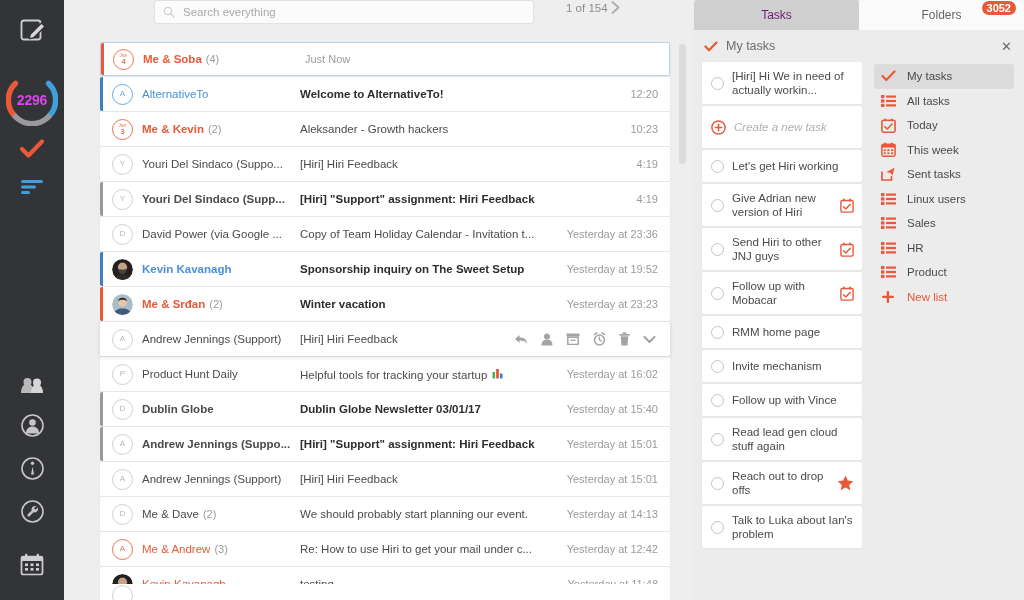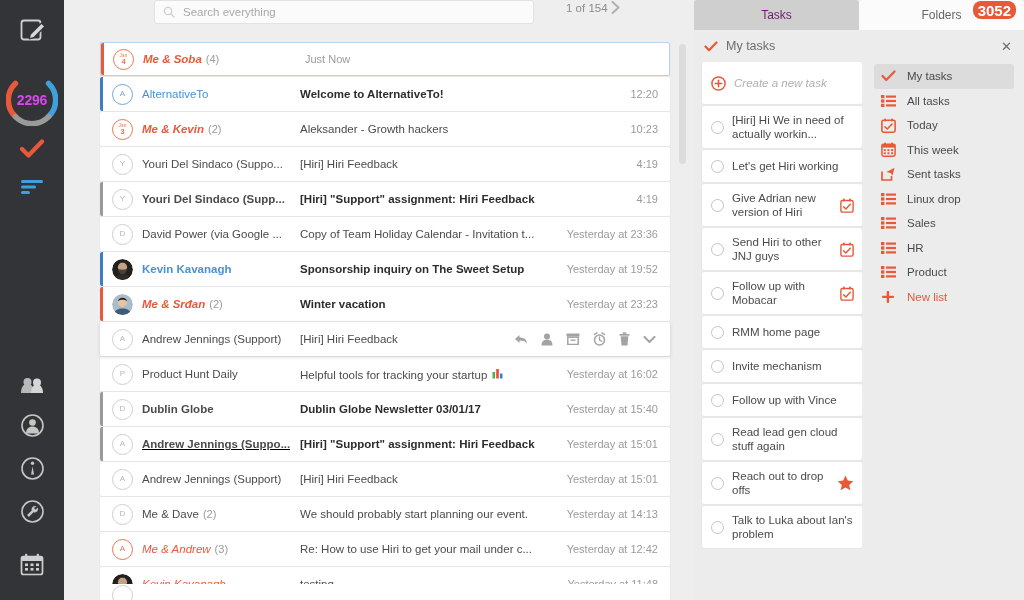--- a/index.html
+++ b/index.html
@@ -93,21 +93,21 @@
   .avatar.dateav .d { font-size: 7.5px; line-height: 8px; font-weight: bold; }
   .avatar.orangeborder { border-color: #e8754f; color: #e8754f; }
   .avatar.blueborder { border-color: #6ea7d8; color: #6ea7d8; }
   .avatar.photo { border: 0; }
   .ph { width: 21px; height: 21px; display: block; }
 
   .sender {
     font-size: 11.5px; color: #4b4b4b; white-space: nowrap; overflow: hidden;
     text-overflow: ellipsis; flex: 0 0 auto; max-width: 170px;
   }
-  .sender.orange { color: #e8593a; font-style: italic; }
+  .sender.orange { color: #e8593a; }
   .sender.blue { color: #4a90d9; }
   .sender.bold { font-weight: bold; }
   .count { font-size: 11px; color: #9b9b9b; margin-left: 4px; flex: 0 0 auto; }
   .subject {
     font-size: 11.5px; color: #4b4b4b; white-space: nowrap; overflow: hidden;
     text-overflow: ellipsis; flex: 1 1 auto; margin-left: 6px;
   }
   .subject.bold { font-weight: bold; color: #2d2d2d; }
   .time {
     font-size: 11px; color: #9b9b9b; flex: 0 0 auto; margin-left: 10px;
@@ -141,21 +141,21 @@
   .tabs { display: flex; height: 30px; flex: 0 0 30px; position: relative; }
   .tab {
     flex: 1 1 50%; display: flex; align-items: center; justify-content: center;
     font-size: 12px; color: #666; cursor: pointer;
     border-radius: 3px 3px 0 0;
   }
   .tab.active { background: #cfcfcf; color: #701a75; }
   .tab.inactive { background: #fbfbfb; color: #666; }
   .badge {
     position: absolute; right: 8px; top: 1px;
-    background: #e8593a; color: #fff; font-size: 15px; font-weight: bold;
+    background: #e8593a; color: #fff; font-size: 11px; font-weight: bold;
     border-radius: 8px; padding: 1.5px 5px; line-height: 1;
   }
   .panelhead {
     height: 32px; flex: 0 0 32px; display: flex; align-items: center;
     padding: 0 12px 0 10px; background: #ececec;
   }
   .panelhead-check { margin-right: 8px; display: flex; }
   .panelhead-title { font-size: 12.5px; color: #6d6d6d; flex: 1 1 auto; }
   .panelhead-close { cursor: pointer; font-size: 13px; color: #6b6b6b; line-height: 1; }
 
@@ -456,21 +456,21 @@
           <div class="avatar ">D</div>
           <div style="display: flex; align-items: center; flex: 0 0 auto; width: 152px; overflow: hidden;">
             <span class="sender  bold">Dublin Globe</span>
           </div>
           <span class="subject bold">Dublin Globe Newsletter 03/01/17</span>
           <span class="time">Yesterday at 15:40</span>
         </div>
         <div class="mailrow">
           <div class="accent gray"></div>
           <div class="avatar ">A</div>
-          <div style="display: flex; align-items: flex-end; flex: 0 0 auto; width: 152px; overflow: hidden; text-decoration: underline;">
+          <div style="display: flex; align-items: flex-end; flex: 0 0 auto; width: 152px; overflow: hidden;">
             <span class="sender  bold">Andrew Jennings (Suppo...</span>
           </div>
           <span class="subject bold">[Hiri] "Support" assignment: Hiri Feedback</span>
           <span class="time">Yesterday at 15:01</span>
         </div>
         <div class="mailrow">
           <div class="accent none"></div>
           <div class="avatar ">A</div>
           <div style="display: flex; align-items: center; flex: 0 0 auto; width: 152px; overflow: hidden;">
             <span class="sender ">Andrew Jennings (Support)</span>
@@ -540,33 +540,33 @@
         <svg width="14" height="11" viewBox="0 0 14 11">
           <path d="M1.5 5.5 L5 9.3 L12.5 1.5" fill="none" stroke="#e8593a" stroke-width="2.2" stroke-linecap="round" stroke-linejoin="round"></path>
         </svg>
       </span>
       <span class="panelhead-title">My tasks</span>
       <span class="panelhead-close">✕</span>
     </div>
 
     <div class="panelbody">
       <div class="taskcol" id="taskcol">
+          <div class="taskcard">
+            <span class="tcircle"></span>
+            <span class="ttext">[Hiri] Hi We in need of actually workin...</span>
+          </div>
           <div class="taskcard create">
             <span class="tplus">
               <svg width="15" height="15" viewBox="0 0 15 15">
                 <circle cx="7.5" cy="7.5" r="6.6" fill="none" stroke="#e8593a" stroke-width="1.5"></circle>
                 <rect x="6.7" y="3.5" width="1.6" height="8" rx="0.8" fill="#e8593a"></rect>
                 <rect x="3.5" y="6.7" width="8" height="1.6" rx="0.8" fill="#e8593a"></rect>
               </svg>
             </span>
             <span class="ttext placeholder">Create a new task</span>
-          </div>
-          <div class="taskcard">
-            <span class="tcircle"></span>
-            <span class="ttext">[Hiri] Hi We in need of actually workin...</span>
           </div>
           <div class="taskcard">
             <span class="tcircle"></span>
             <span class="ttext">Let's get Hiri working</span>
           </div>
           <div class="taskcard">
             <span class="tcircle"></span>
             <span class="ttext">Give Adrian new version of Hiri</span>
             <span class="ticon">
               <svg width="14" height="15" viewBox="0 0 14 15">
@@ -700,21 +700,21 @@
                 <g fill="#e8593a">
                   <rect x="0" y="1" width="3.4" height="3.2"></rect>
                   <rect x="0" y="5.4" width="3.4" height="3.2"></rect>
                   <rect x="0" y="9.8" width="3.4" height="3.2"></rect>
                   <rect x="5" y="1.5" width="10" height="2.2"></rect>
                   <rect x="5" y="5.9" width="10" height="2.2"></rect>
                   <rect x="5" y="10.3" width="10" height="2.2"></rect>
                 </g>
               </svg>
             </span>
-            <span class="listlabel">Linux drop</span>
+            <span class="listlabel">Linux users</span>
           </div>
           <div class="listitem">
             <span class="listicon">
               <svg width="15" height="14" viewBox="0 0 15 14">
                 <g fill="#e8593a">
                   <rect x="0" y="1" width="3.4" height="3.2"></rect>
                   <rect x="0" y="5.4" width="3.4" height="3.2"></rect>
                   <rect x="0" y="9.8" width="3.4" height="3.2"></rect>
                   <rect x="5" y="1.5" width="10" height="2.2"></rect>
                   <rect x="5" y="5.9" width="10" height="2.2"></rect>

